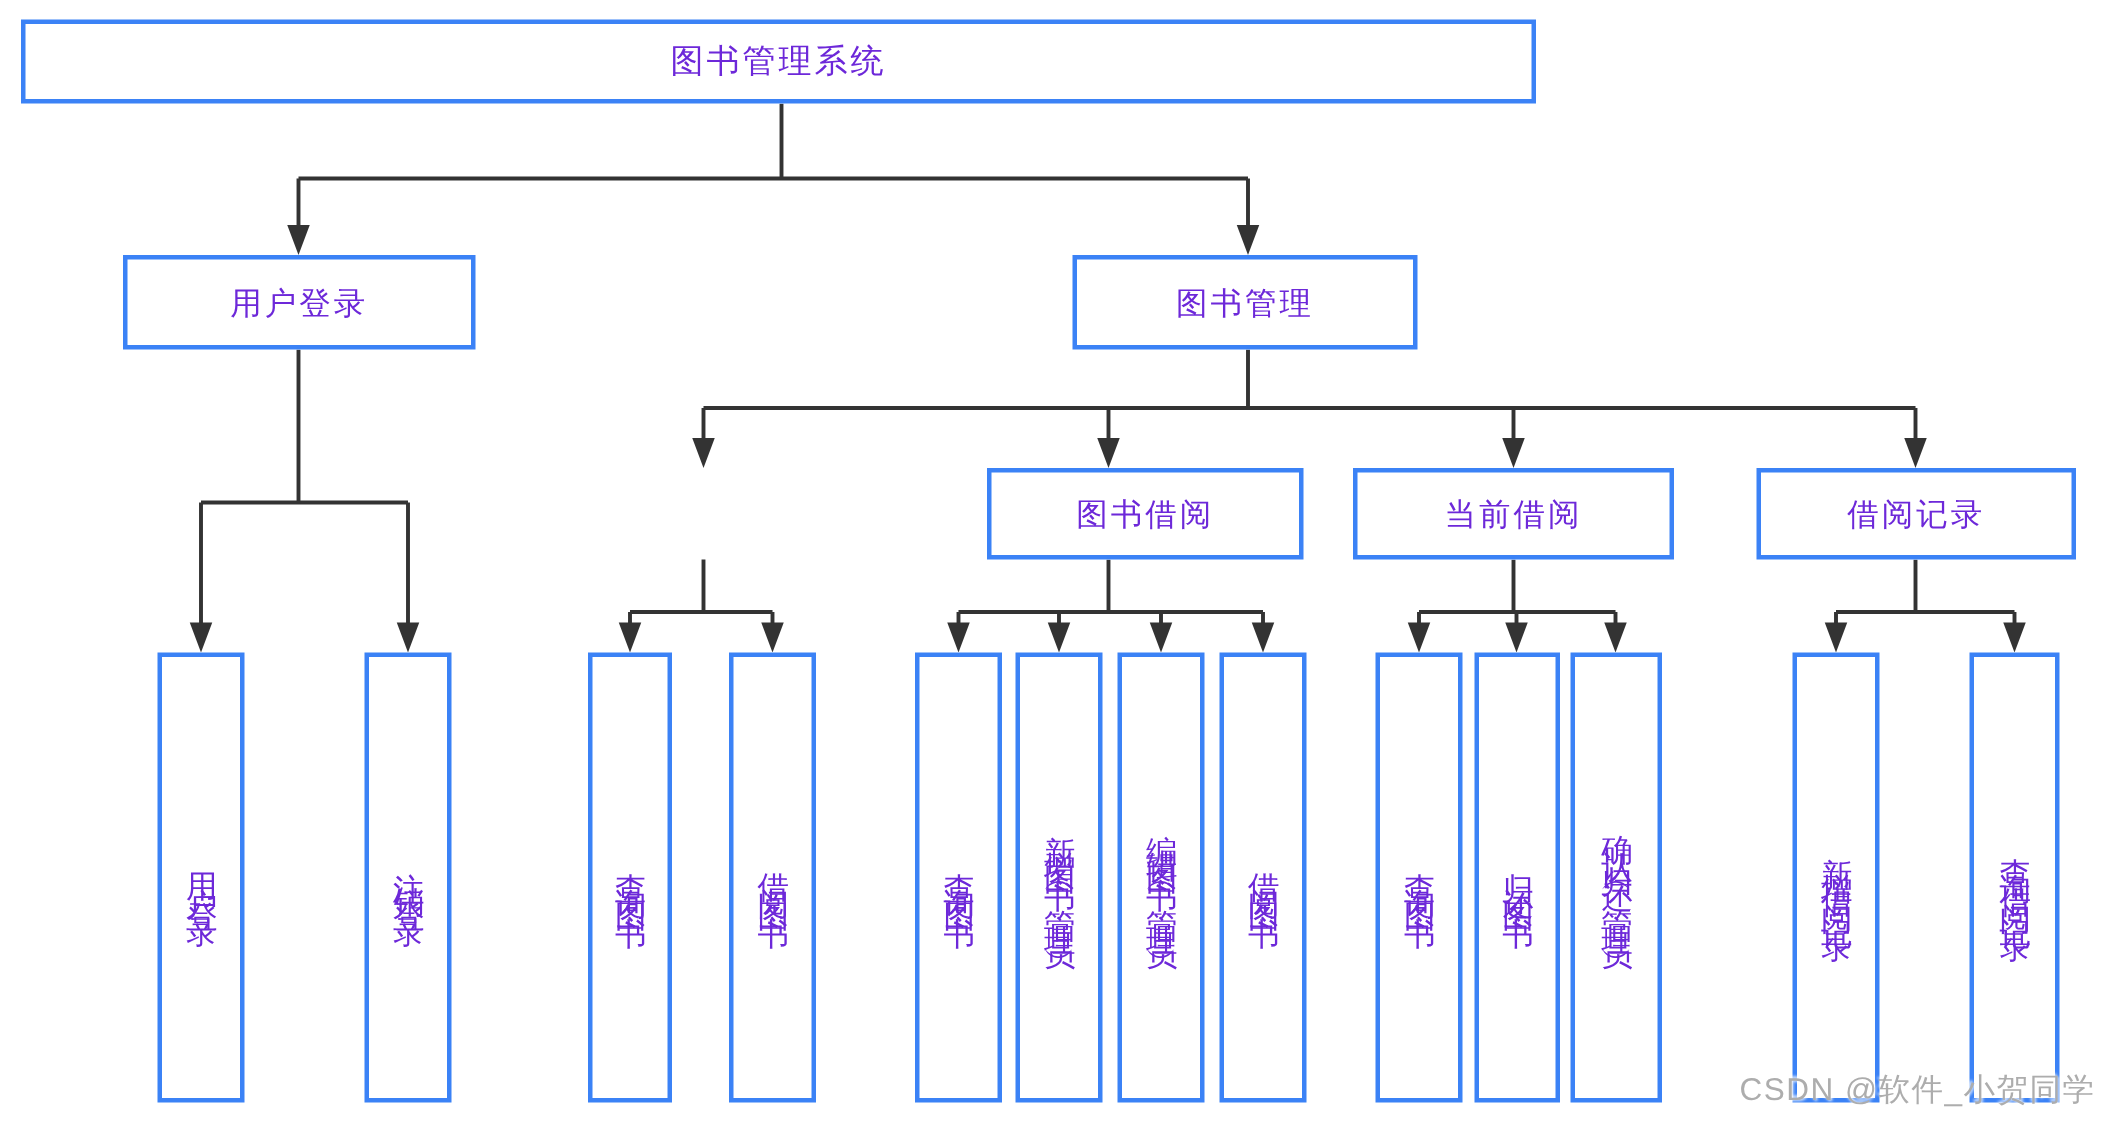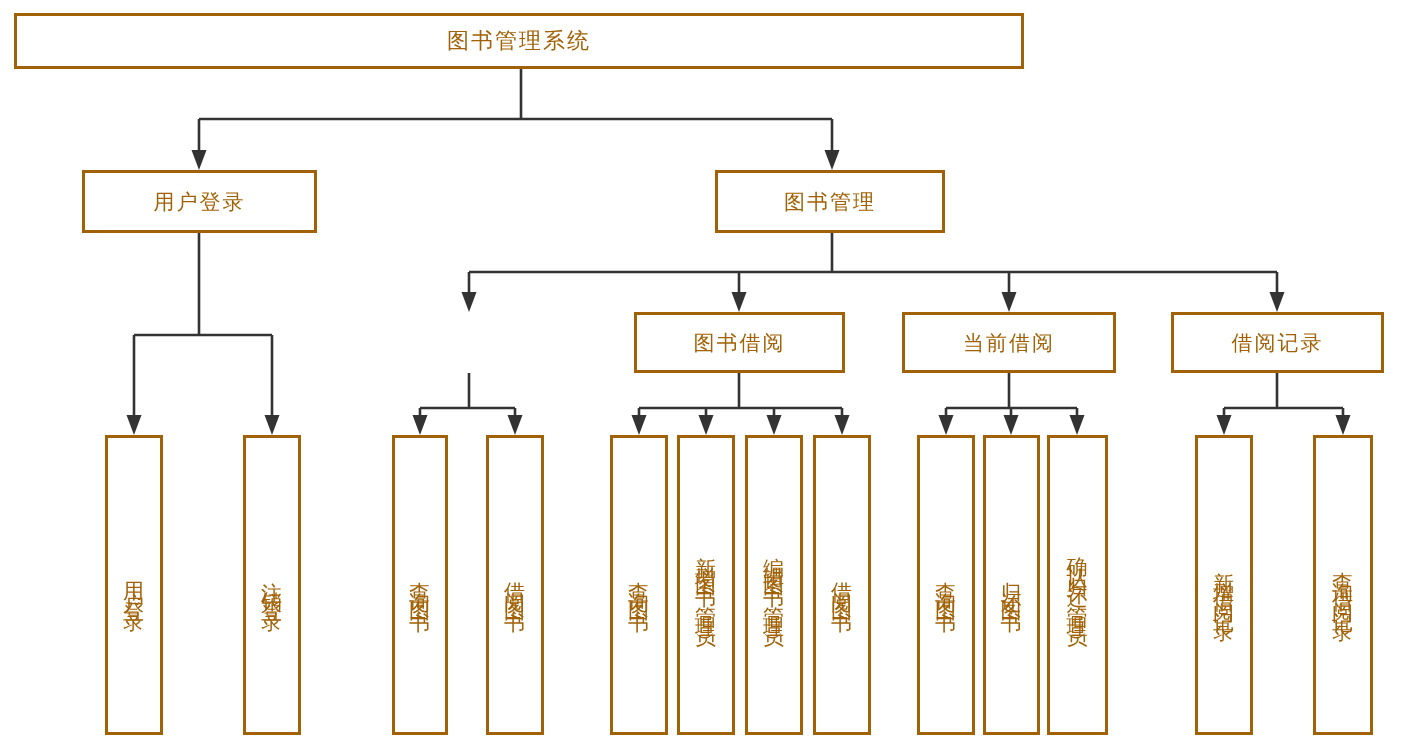--- a/index.html
+++ b/index.html
@@ -8,22 +8,22 @@
     position:relative;
     width:1405px;height:747px;
     background:#ffffff;
     overflow:hidden;
   }
   #connectors{position:absolute;left:0;top:0;pointer-events:none;}
   .box{
     position:absolute;
     box-sizing:border-box;
     background:#ffffff;
-    border:3px solid #a16207;
-    color:#a16207;
+    border:3px solid #3b82f6;
+    color:#6d28d9;
     display:flex;
     align-items:center;
     justify-content:center;
     text-align:center;
   }
   .h-label{font-size:21px;letter-spacing:2px;white-space:nowrap;}
   .root-label{font-size:22px;letter-spacing:2px;white-space:nowrap;}
   .v-box span{
     writing-mode:vertical-rl;
     text-orientation:mixed;
@@ -92,21 +92,21 @@
     <span class="root-label">图书管理系统</span>
   </div>
 
   <div class="box" style="left:82px;top:170px;width:235px;height:63px">
     <span class="h-label">用户登录</span>
   </div>
   <div class="box" style="left:715px;top:170px;width:230px;height:63px">
     <span class="h-label">图书管理</span>
   </div>
 
-  <div class="box" style="left:634px;top:312px;width:211px;height:61px">
+  <div class="box" style="left:658px;top:312px;width:211px;height:61px">
     <span class="h-label">图书借阅</span>
   </div>
   <div class="box" style="left:1171px;top:312px;width:213px;height:61px">
     <span class="h-label">借阅记录</span>
   </div>
   <div class="box" style="left:902px;top:312px;width:214px;height:61px">
     <span class="h-label">当前借阅</span>
   </div>
 
   <div class="box v-box" style="left:105px;top:435px;width:58px;height:300px">
@@ -146,14 +146,15 @@
     <span>确认归还（管理员）</span>
   </div>
 
   <div class="box v-box" style="left:1195px;top:435px;width:58px;height:300px">
     <span>新增借阅记录</span>
   </div>
   <div class="box v-box" style="left:1313px;top:435px;width:60px;height:300px">
     <span>查询借阅记录</span>
   </div>
 
+  <div class="watermark">CSDN @软件_小贺同学</div>
 
 </div>
 
 </body></html>

